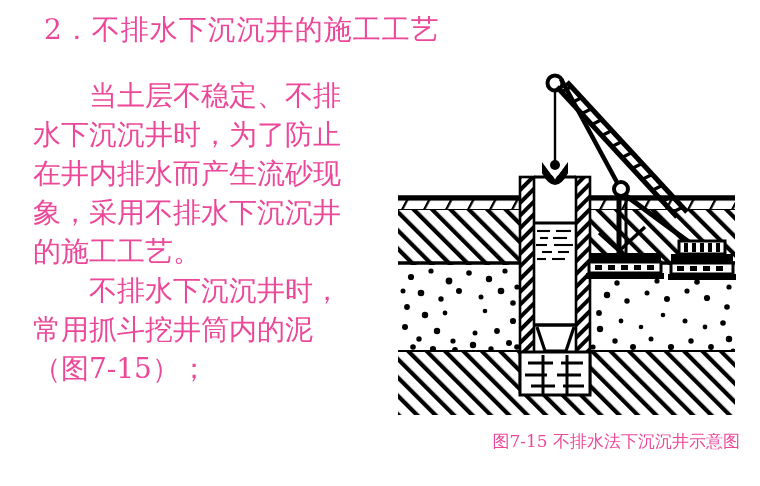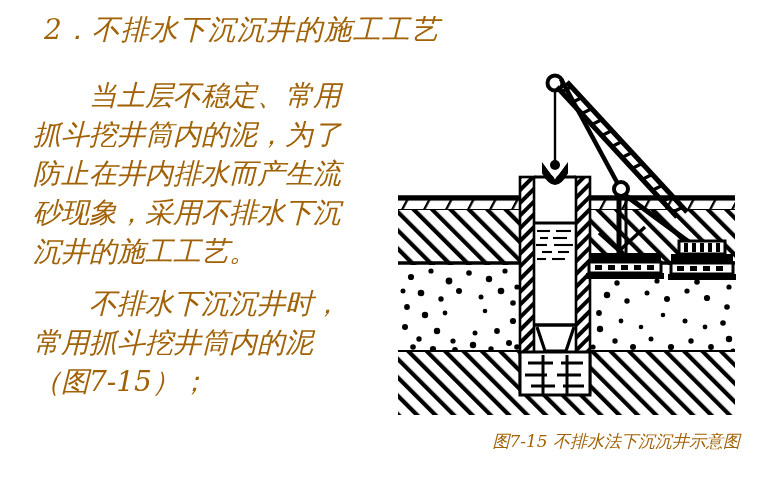--- a/index.html
+++ b/index.html
@@ -7,22 +7,21 @@
     padding: 0;
     background: #ffffff;
   }
   #page {
     position: relative;
     width: 760px;
     height: 486px;
     background: #ffffff;
     overflow: hidden;
     font-family: "DejaVu Serif", "Liberation Serif", serif;
-    color: #a16207;
-    font-style: italic;
+    color: #ec4899;
   }
 
   
   #title {
     position: absolute;
     left: 44px;
     top: 13px;
     font-size: 28px;
     line-height: 34px;
     letter-spacing: 1px;
@@ -39,21 +38,20 @@
   }
   .para {
     font-size: 28px;
     line-height: 39px;
     letter-spacing: 0px;
     text-indent: 2em;
     margin: 0;
     font-family: "DejaVu Serif", "Liberation Serif", serif;
   }
   .para.second {
-    margin-top: 13px;
   }
 
   
   #caption {
     position: absolute;
     left: 400px;
     top: 430px;
     width: 340px;
     text-align: right;
     font-size: 17px;
@@ -72,21 +70,21 @@
   #figure svg { display: block; }
 </style>
 </head>
 <body>
 
 <div id="page">
 
   <div id="title">2．不排水下沉沉井的施工工艺</div>
 
   <div id="bodytext">
-    <p class="para">当土层不稳定、常用抓斗挖井筒内的泥，为了防止在井内排水而产生流砂现象，采用不排水下沉沉井的施工工艺。</p>
+    <p class="para">当土层不稳定、不排水下沉沉井时，为了防止在井内排水而产生流砂现象，采用不排水下沉沉井的施工工艺。</p>
     <p class="para second">不排水下沉沉井时，常用抓斗挖井筒内的泥（图7-15）；</p>
   </div>
 
   <div id="figure">
     <svg width="370" height="360" viewBox="0 0 370 360" xmlns="http://www.w3.org/2000/svg">
       <defs>
 
         <pattern id="hatchSoil" width="13" height="13" patternUnits="userSpaceOnUse" patternTransform="rotate(-45)">
           <rect width="13" height="13" fill="#ffffff"></rect>
           <rect width="4.2" height="13" fill="#000000"></rect>

